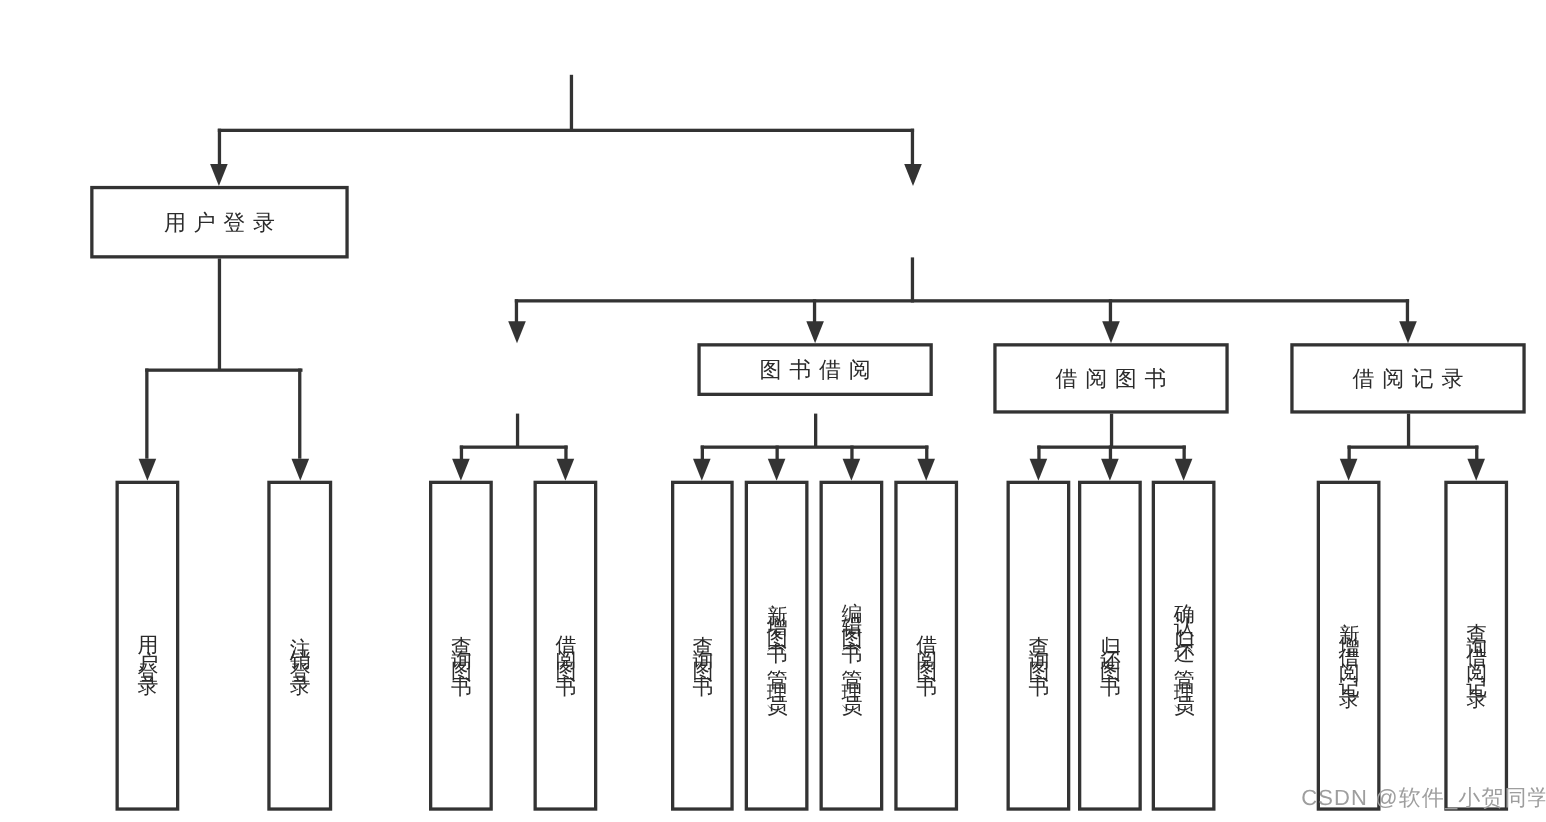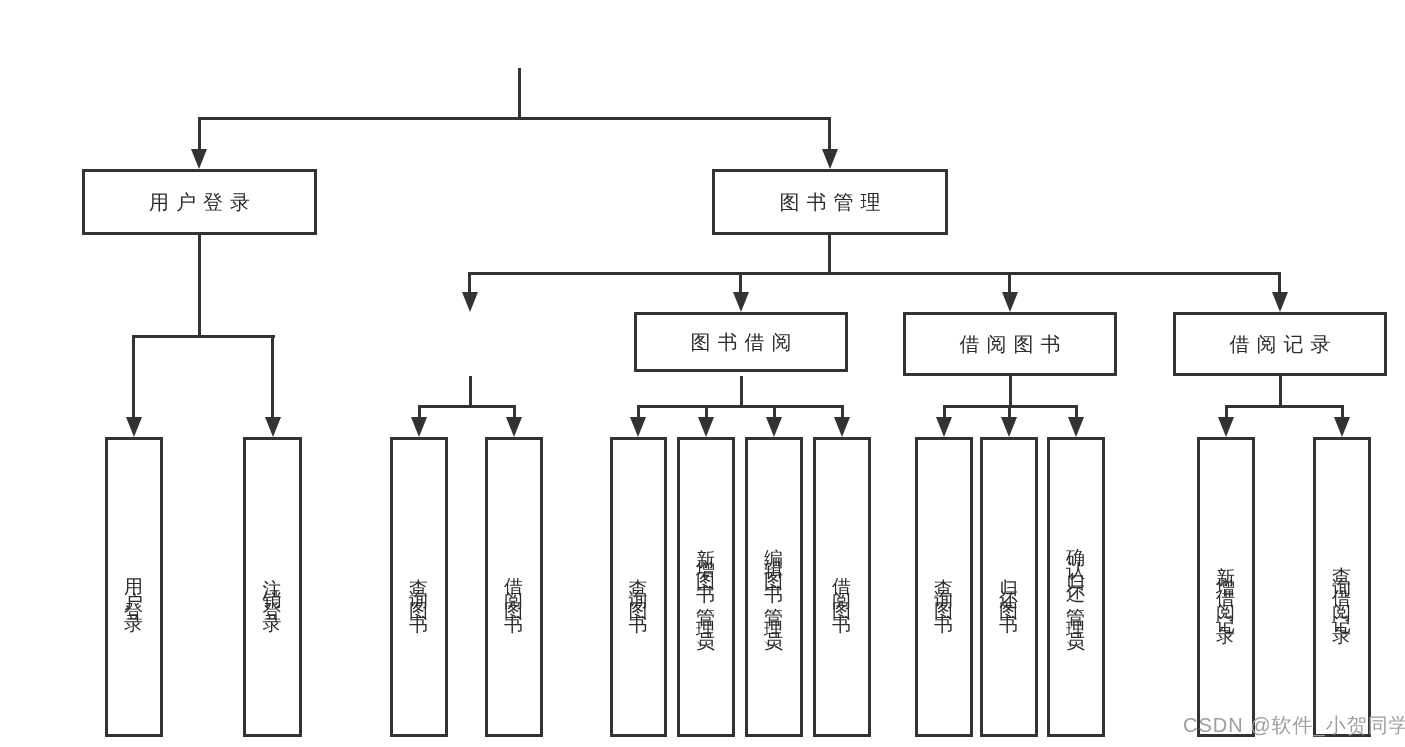--- a/index.html
+++ b/index.html
@@ -64,41 +64,40 @@
 
 
   <div class="vl" style="left:518px;top:68px;height:50px;"></div>
   <div class="hl" style="left:198px;top:117px;width:633px;"></div>
   <div class="vl" style="left:198px;top:117px;height:33px;"></div>
   <div class="arr" style="left:191px;top:149px;"></div>
   <div class="vl" style="left:828px;top:117px;height:33px;"></div>
   <div class="arr" style="left:822px;top:149px;"></div>
 
   <div class="node h" style="left:82px;top:169px;width:235px;height:66px;">用户登录</div>
-  <div class="node h" style="left:712px;top:169px;width:236px;height:66px;">图书管理</div>
 
   <div class="vl" style="left:198px;top:235px;height:101px;"></div>
   <div class="hl" style="left:132px;top:335px;width:143px;"></div>
   <div class="vl" style="left:132px;top:335px;height:82px;"></div>
   <div class="arr" style="left:126px;top:417px;"></div>
   <div class="vl" style="left:271px;top:335px;height:82px;"></div>
   <div class="arr" style="left:265px;top:417px;"></div>
 
   <div class="vl" style="left:828px;top:234px;height:41px;"></div>
   <div class="hl" style="left:468px;top:272px;width:813px;"></div>
   <div class="vl" style="left:468px;top:272px;height:22px;"></div>
   <div class="arr" style="left:462px;top:292px;"></div>
   <div class="vl" style="left:739px;top:272px;height:22px;"></div>
   <div class="arr" style="left:733px;top:292px;"></div>
   <div class="vl" style="left:1008px;top:272px;height:22px;"></div>
   <div class="arr" style="left:1002px;top:292px;"></div>
   <div class="vl" style="left:1278px;top:272px;height:22px;"></div>
   <div class="arr" style="left:1272px;top:292px;"></div>
 
-  <div class="node h" style="left:634px;top:312px;width:214px;height:60px;">图书借阅</div>
+  <div class="node h" style="left:634px;top:312px;width:214px;height:48px;">图书借阅</div>
   <div class="node h" style="left:903px;top:312px;width:214px;height:64px;">借阅图书</div>
   <div class="node h" style="left:1173px;top:312px;width:214px;height:64px;">借阅记录</div>
 
   <div class="vl" style="left:469px;top:376px;height:31px;"></div>
   <div class="hl" style="left:418px;top:405px;width:98px;"></div>
   <div class="vl" style="left:418px;top:405px;height:14px;"></div>
   <div class="arr" style="left:411px;top:417px;"></div>
   <div class="vl" style="left:513px;top:405px;height:14px;"></div>
   <div class="arr" style="left:506px;top:417px;"></div>
 

